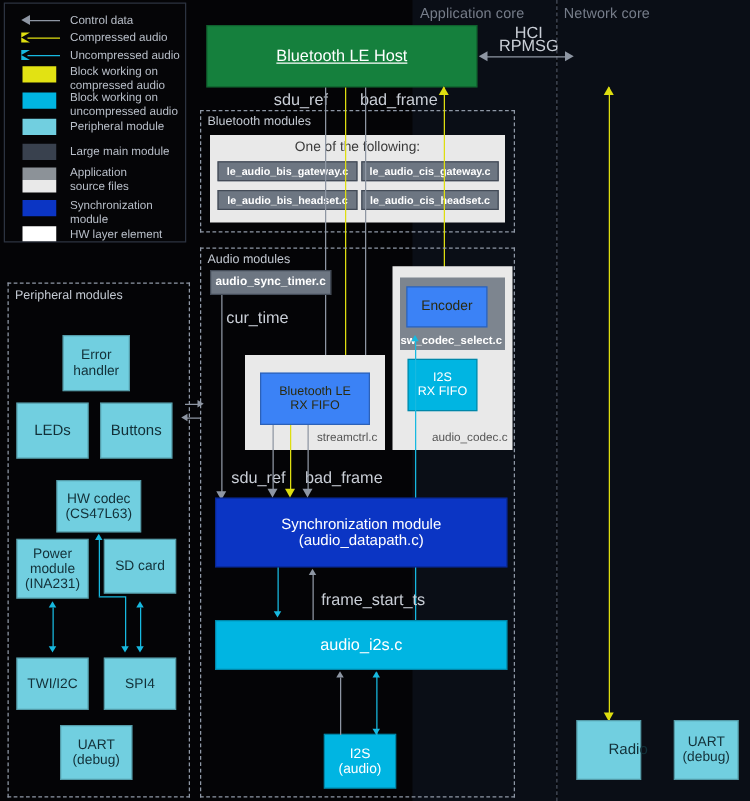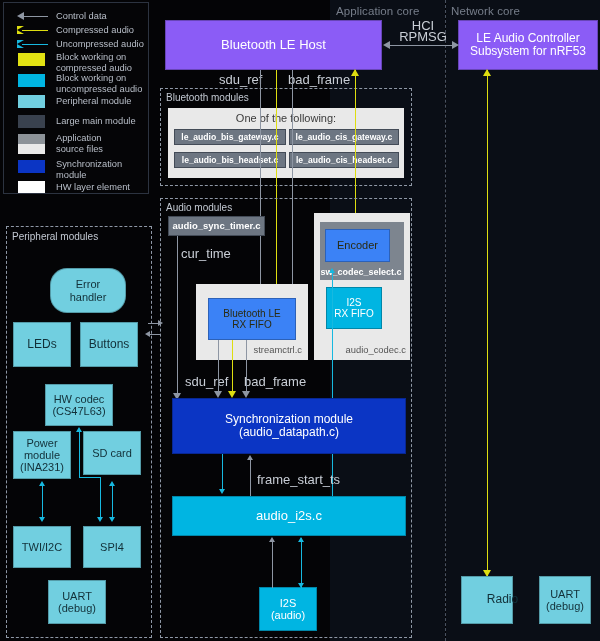--- a/index.html
+++ b/index.html
@@ -45,21 +45,21 @@
   .group{
     border:1.5px dashed #8f98a6;
     background:transparent;
   }
   .group-title{
     position:absolute;color:#c3c9d2;font-size:10px;
     background:transparent;
   }
 
   
-  .fill-dark{background:#8b5cf6;color:#ffffff;}   
+  .fill-dark{background:#15803d;color:#ffffff;text-decoration:underline;}   
   .fill-lightgray{background:#e9e9e9;color:#3a3a3a;} 
   .fill-yellow{background:#3b82f6;color:#2a2a10;}    
   .fill-cyan{background:#00b5e2;color:#ffffff;}      
   .fill-periph{background:#71cfe0;color:#123038;}    
   .fill-blue{background:#0b35c4;color:#ffffff;}
 
   .blk{
     font-size:10px;border:1px solid rgba(0,0,0,.25);
   }
   .blk.b12{font-size:12px;}
@@ -153,24 +153,20 @@
     <div class="abs" style="left:14px;top:157px;width:27px;height:13px;background:#0b35c4;"></div>
     <div class="abs lg-text" style="left:52px;top:156px;width:95px;">Synchronization
 module</div>
 
     <div class="abs" style="left:14px;top:178px;width:27px;height:12px;background:#ffffff;"></div>
     <div class="abs lg-text" style="left:52px;top:179px;width:95px;">HW layer element</div>
   </div>
 
   <div class="abs box blk b13 fill-dark" style="left:165px;top:20px;width:217px;height:50px;">Bluetooth LE Host</div>
 
-  <div class="abs box blk fill-dark" style="left:458px;top:20px;width:140px;height:50px;flex-direction:column;">
-    <span style="font-size:12px;">LE Audio Controller</span>
-    <span style="font-size:12px;">Subsystem for nRF53</span>
-  </div>
 
   <div class="abs sig hci" style="left:388px;top:20px;width:70px;text-align:center;">
     <span>HCI</span><br>
     <span>RPMSG</span>
   </div>
   <div class="hline c-ctrl" style="left:388px;top:45px;width:66px;"></div>
   <div class="tri left c-ctrl" style="left:383px;top:40.5px;"></div>
   <div class="tri right c-ctrl" style="left:452px;top:40.5px;"></div>
 
   <div class="vline c-comp" style="left:487px;top:70px;height:506px;"></div>
@@ -263,21 +259,21 @@
   </div>
   <div class="vline c-ctrl" style="left:272px;top:542px;height:46px;"></div>
   <div class="tri sm up c-ctrl" style="left:268.8px;top:537px;"></div>
   <div class="vline c-unco" style="left:301px;top:538px;height:50px;"></div>
   <div class="tri sm up c-unco" style="left:297.8px;top:537px;"></div>
   <div class="tri sm down c-unco" style="left:297.8px;top:583px;"></div>
 
   <div class="abs group" style="left:6px;top:226px;width:146px;height:412px;"></div>
   <div class="group-title" style="left:12px;top:231px;">Peripheral modules</div>
 
-  <div class="abs box blk b11 fill-periph" style="left:50px;top:268px;width:76px;height:45px;flex-direction:column;border-radius:17px;">
+  <div class="abs box blk b11 fill-periph" style="left:50px;top:268px;width:54px;height:45px;flex-direction:column;">
     <span>Error</span>
     <span>handler</span>
   </div>
 
   <div class="abs box blk b12 fill-periph" style="left:13px;top:322px;width:58px;height:45px;">LEDs</div>
   <div class="abs box blk b12 fill-periph" style="left:80px;top:322px;width:58px;height:45px;">Buttons</div>
 
   <div class="abs box blk b11 fill-periph" style="left:45px;top:384px;width:68px;height:42px;flex-direction:column;">
     <span>HW codec</span>
     <span>(CS47L63)</span>

